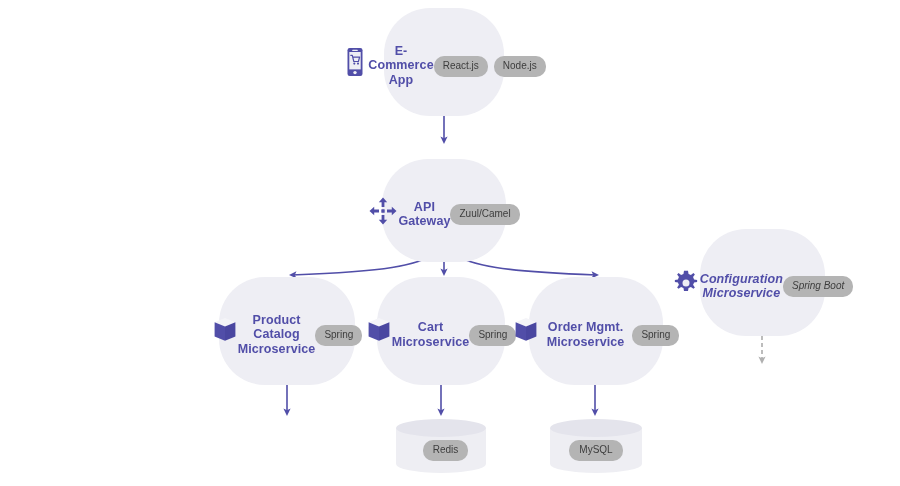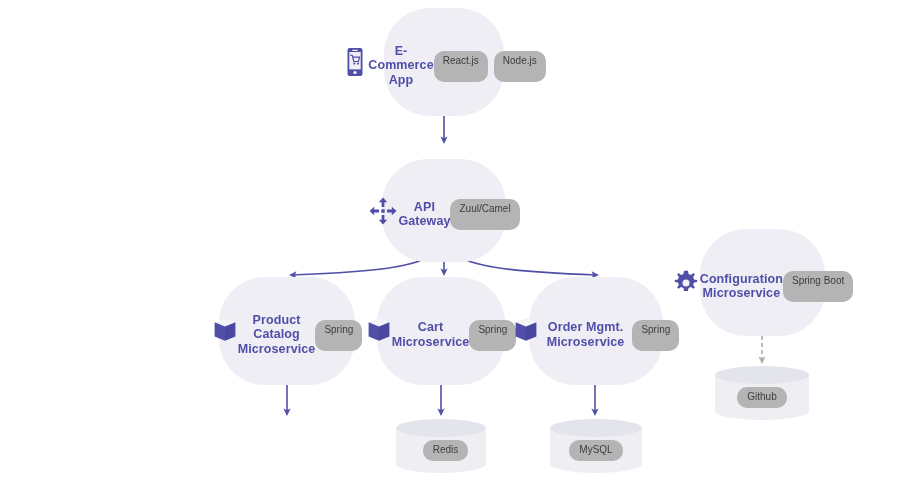--- a/index.html
+++ b/index.html
@@ -51,21 +51,21 @@
     margin-top: 8px;
     display: flex;
     gap: 6px;
     justify-content: center;
   }
   .badge {
     background: #b4b4b4;
     color: #3d3d3d;
     font-size: 10px;
     line-height: 10px;
-    padding: 5px 9px 16px;
+    padding: 5px 9px 6px;
     border-radius: 10px;
     white-space: nowrap;
   }
 
   
   .db {
     position: absolute;
     display: flex;
     align-items: flex-end;
     justify-content: center;
@@ -196,21 +196,21 @@
         <path d="M23.4,6.2 L13,10.4 L13,24.8 L23.4,20.6 Z" fill="#4a47a0"></path>
       </svg>
     </span>
     <div class="title">Order Mgmt.
 Microservice</div>
     <div class="badges">
       <span class="badge">Spring</span>
     </div>
   </div>
 
-  <div class="node" style="left:700px; top:229px; width:125px; height:107px;">
+  <div class="node" style="left:700px; top:229px; width:125px; height:107px;font-style:italic;">
     <span class="icon">
       <svg width="28" height="28" viewBox="0 0 28 28">
         <path fill="#514ea8" d="M14,1.8 l2.0,0 0.55,3.1 a9.2,9.2 0 0 1 2.35,0.98 l2.55,-1.82 1.42,1.42 -1.82,2.55 a9.2,9.2 0 0 1 0.98,2.35 l3.1,0.55 0,2.0 -3.1,0.55 a9.2,9.2 0 0 1 -0.98,2.35 l1.82,2.55 -1.42,1.42 -2.55,-1.82 a9.2,9.2 0 0 1 -2.35,0.98 l-0.55,3.1 -2.0,0 -2.0,0 -0.55,-3.1 a9.2,9.2 0 0 1 -2.35,-0.98 l-2.55,1.82 -1.42,-1.42 1.82,-2.55 a9.2,9.2 0 0 1 -0.98,-2.35 l-3.1,-0.55 0,-2.0 3.1,-0.55 a9.2,9.2 0 0 1 0.98,-2.35 l-1.82,-2.55 1.42,-1.42 2.55,1.82 a9.2,9.2 0 0 1 2.35,-0.98 l0.55,-3.1 z"></path>
         <circle cx="14" cy="14" r="3.5" fill="#eeeef4"></circle>
       </svg>
     </span>
     <div class="title">Configuration
 Microservice</div>
     <div class="badges">
       <span class="badge">Spring Boot</span>
@@ -227,21 +227,14 @@
   </div>
 
   <div class="db" style="left:550px; top:419px; width:92px; height:54px;">
     <svg class="cyl" viewBox="0 0 92 54" preserveAspectRatio="none">
       <path d="M0,9 L0,45 A46,9 0 0 0 92,45 L92,9 Z" fill="#eeeef3"></path>
       <ellipse cx="46" cy="9" rx="46" ry="9" fill="#e4e4ec"></ellipse>
     </svg>
     <span class="dblabel">MySQL</span>
   </div>
 
-  <div class="db" style="left:715px; top:366px; width:94px; height:54px;">
-    <svg class="cyl" viewBox="0 0 94 54" preserveAspectRatio="none">
-      <path d="M0,9 L0,45 A47,9 0 0 0 94,45 L94,9 Z" fill="#eeeef3"></path>
-      <ellipse cx="47" cy="9" rx="47" ry="9" fill="#e4e4ec"></ellipse>
-    </svg>
-    <span class="dblabel">Github</span>
-  </div>
 
 </div>
 
 </body></html>

